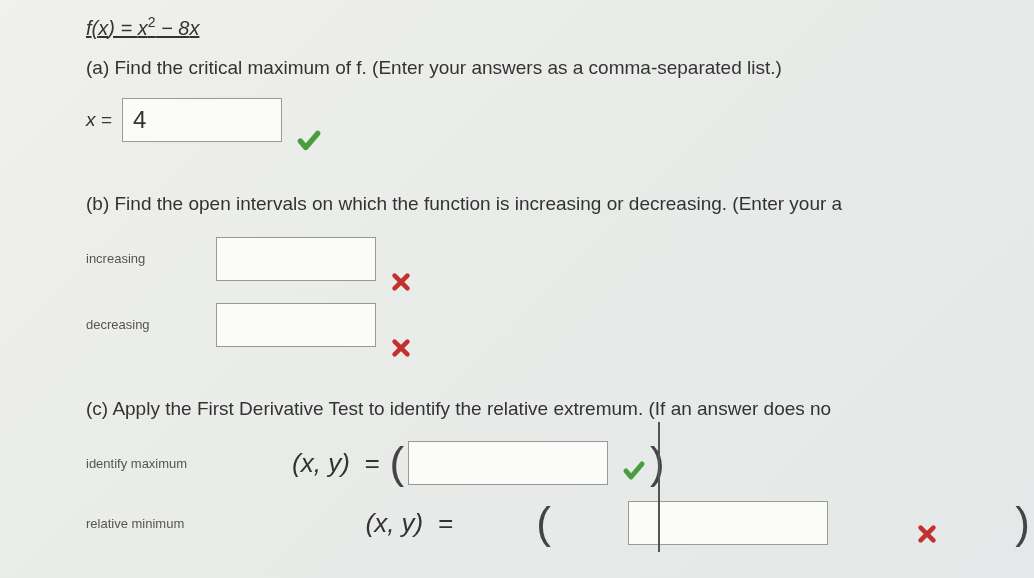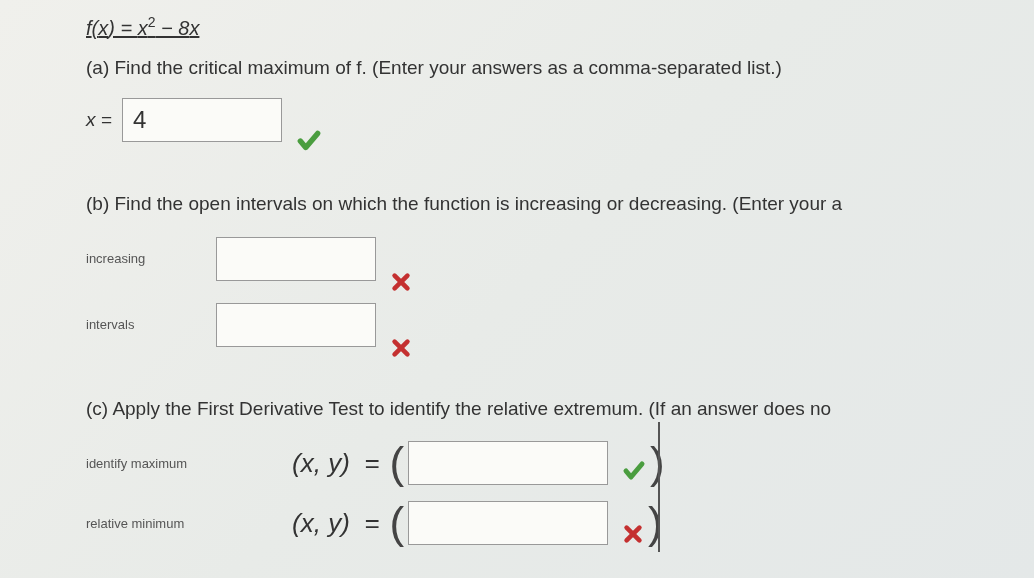--- a/index.html
+++ b/index.html
@@ -118,21 +118,21 @@
     <span class="label">increasing</span>
     <div class="answer-box"></div>
     <span class="xmark mark-below">
       <svg width="22" height="22" viewBox="0 0 24 24">
           <path fill="none" stroke="#c43030" stroke-width="5" stroke-linecap="round" d="M5 5 L19 19 M19 5 L5 19"></path>
         </svg>
     </span>
   </div>
 
   <div class="row">
-    <span class="label">intervals</span>
+    <span class="label">decreasing</span>
     <div class="answer-box"></div>
     <span class="xmark mark-below">
       <svg width="22" height="22" viewBox="0 0 24 24">
           <path fill="none" stroke="#c43030" stroke-width="5" stroke-linecap="round" d="M5 5 L19 19 M19 5 L5 19"></path>
         </svg>
     </span>
   </div>
 
   <div class="part part-c">(c) Apply the First Derivative Test to identify the relative extremum. (If an answer does no</div>
 
@@ -142,21 +142,21 @@
     <span class="paren">(</span>
     <div class="answer-box small"></div>
     <span class="check" style="align-self:flex-end;margin-bottom:2px;">
       <svg width="24" height="24" viewBox="0 0 24 24">
           <path fill="none" stroke="#4a9d3f" stroke-width="5" stroke-linecap="round" stroke-linejoin="round" d="M4 12 L9 18 L20 5"></path>
         </svg>
     </span>
     <span class="paren">)</span>
   </div>
 
-  <div class="row" style="margin-bottom:0;">
+  <div class="row" style="margin-bottom:0;justify-content:space-between;">
     <span class="label label-wide">relative minimum</span>
     <span class="xy">(<i>x</i>, <i>y</i>) &nbsp;=</span>
     <span class="paren">(</span>
     <div class="answer-box small"></div>
     <span class="xmark" style="align-self:flex-end;margin-bottom:0;">
       <svg width="22" height="22" viewBox="0 0 24 24">
           <path fill="none" stroke="#c43030" stroke-width="5" stroke-linecap="round" d="M5 5 L19 19 M19 5 L5 19"></path>
         </svg>
     </span>
     <span class="paren">)</span>

